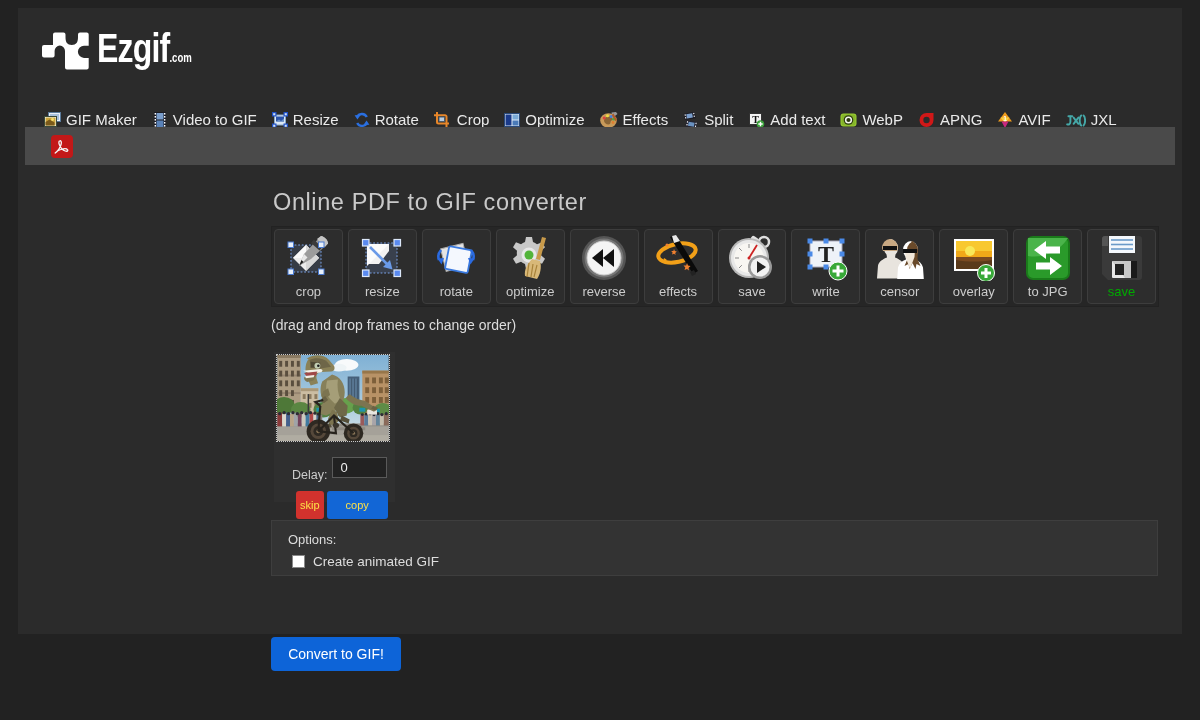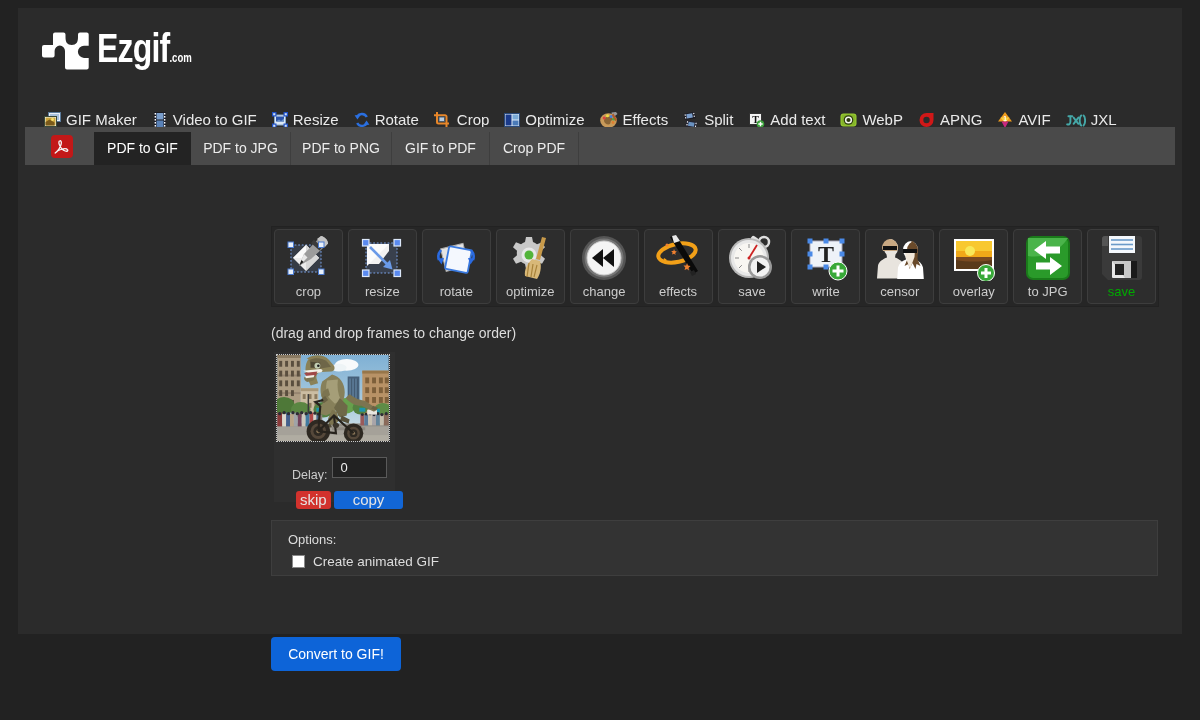--- a/index.html
+++ b/index.html
@@ -20,29 +20,29 @@
 #tabs { position:absolute; left:69px; bottom:0; display:flex; height:33px; }
 #tabs .tab { height:33px; line-height:33px; text-align:center; color:#ececec; font-size:14px; border-right:1px solid #3e3e3e; }
 #tabs .tab.act { background:#232323; color:#fff; border:none; }
 
 #h1 { position:absolute; left:255px; top:181px; font-size:23.5px; letter-spacing:0.6px; font-weight:400; color:#c9c9c9; }
 #toolbar { position:absolute; left:253px; top:218px; width:888px; height:81px; background:#262626; border:1px solid #222; display:flex; gap:5px; padding:2px; }
 .tbtn { width:69px; height:75px; background:#2d2d2d; border:1px solid #3d3d3d; border-radius:4px; display:flex; flex-direction:column; align-items:center; justify-content:flex-end; padding-bottom:5px; }
 .tbtn svg { margin-bottom:4px; }
 .tbtn .lbl { font-size:13px; color:#ccc; line-height:13px; }
 .tbtn .lbl.green { color:#0a0; }
-#dragtxt { position:absolute; left:253px; top:309px; font-size:14px; color:#ddd;margin-top:8px; }
+#dragtxt { position:absolute; left:253px; top:309px; font-size:14px; color:#ddd; }
 
 #frame { position:absolute; left:256px; top:344px; width:121px; height:150px; background:#2f2f2f; padding:2px; }
 #thumb { width:114px; height:88px; border:1px dotted #c8c8c8; display:block; }
 #delayrow { margin-top:11px; display:flex; align-items:center; gap:5px; padding-left:16px; }
 #delayrow .dl { color:#ccc; font-size:12.5px;margin-top:15px; }
 #delayinp { width:55px; height:21px; background:#222; border:1px solid #5a5a5a; color:#eee; font-size:13px; padding-left:7px; font-family:"Liberation Sans",sans-serif; }
 #fbtns { margin-top:9px; display:flex; gap:3px; padding-left:20px; }
-.fbtn { height:18px; border:none; border-radius:3px; color:#e5e5e5; font-size:15px; padding:0 4px; font-family:"Liberation Sans",sans-serif; line-height:18px; }
+.fbtn { height:28px; border:none; border-radius:3px; color:#fde047; font-size:11px; padding:0 4px; font-family:"Liberation Sans",sans-serif; line-height:18px; }
 #skip { background:#d2322d; }
 #copy { background:#1266d6; }
 
 #options { position:absolute; left:253px; top:512px; width:887px; height:56px; background:#333333; border:1px solid #3e3e3e; padding:11px 16px 4px 16px; }
 #options .t { color:#ddd; font-size:13px; }
 #optrow { margin-top:7px; display:flex; align-items:center; gap:8px; color:#ddd; font-size:13.5px; }
 #cb { width:13px; height:13px; background:#fff; border:1px solid #888; margin-left:4px; }
 #convert { position:absolute; left:253px; top:589px; width:130px; height:34px; background:#0d64d8; border:none; border-radius:4px; color:#fff; font-size:14px; font-family:"Liberation Sans",sans-serif;margin-top:40px; }
 </style>
 </head>
@@ -181,29 +181,23 @@
             <path d="M17.6,3.4 c2,1.6 2,8.6 0,10.2"></path>
           </g>
         </svg>JXL</span>
   </div>
 
   <div id="tabbar">
     <svg id="pdficon" width="22" height="23" viewBox="0 0 22 23">
         <rect width="22" height="23" rx="4" fill="#c21818"></rect>
         <path d="M4.2,18 c2.6,-2 5.2,-5.8 6,-9 c0.5,-2 -0.3,-3.4 -1.3,-3.2 c-1.2,0.2 -1.3,2 -0.5,4 c1,2.6 3.2,5.4 5.8,6.2 c1.9,0.6 3,-0.1 2.4,-1.1 c-0.7,-1.2 -4.2,-1.2 -6.8,-0.4 c-2.2,0.7 -4.4,2.3 -5.6,3.5 z" fill="none" stroke="#f4f4f4" stroke-width="1.3" stroke-linejoin="round"></path>
       </svg>
-    <div id="tabs">
-      <div class="tab act" style="width:97px">PDF to GIF</div>
-      <div class="tab" style="width:100px">PDF to JPG</div>
-      <div class="tab" style="width:101px">PDF to PNG</div>
-      <div class="tab" style="width:98px">GIF to PDF</div>
-      <div class="tab" style="width:89px">Crop PDF</div>
-    </div>
   </div>
 
+  <div id="h1">Online PDF to GIF converter</div>
 
   <div id="toolbar">
     <div class="tbtn">
         <svg width="48" height="46" viewBox="0 0 48 46">
           <rect x="7" y="10" width="30" height="27" fill="#363c46"></rect>
           <rect x="7" y="10" width="30" height="27" fill="none" stroke="#7aa2e8" stroke-dasharray="1.8 1.8"></rect>
           <path d="M9,23 L22,10 35,23 22,36 Z" fill="#ececec"></path>
           <path d="M9,23 L22,10 35,23 Z" fill="#fafafa"></path>
           <path d="M22,10 L35,23 22,36 Z" fill="#d8d8d8"></path>
           <path d="M37,1 c3.5,0.5 7,4 7,7.5 L27,24 l-12,7 5,-12 z" fill="#9c9c9c"></path>
@@ -267,21 +261,21 @@
       </div>
     <div class="tbtn">
         <svg width="46" height="46" viewBox="0 0 46 46">
           <circle cx="23" cy="23" r="22" fill="#555"></circle>
           <circle cx="23" cy="23" r="19.5" fill="#777"></circle>
           <circle cx="23" cy="23" r="17" fill="#f4f4f4"></circle>
           <circle cx="23" cy="23" r="17" fill="none" stroke="#ccc"></circle>
           <path d="M22,14 v18 L11,23 Z" fill="#111"></path>
           <path d="M33,14 v18 L22,23 Z" fill="#111"></path>
         </svg>
-        <span class="lbl">change</span>
+        <span class="lbl">reverse</span>
       </div>
     <div class="tbtn">
         <svg width="48" height="46" viewBox="0 0 48 46">
           <ellipse cx="23" cy="18" rx="19" ry="9" fill="none" stroke="#f2a018" stroke-width="4" transform="rotate(-12 23 18)"></ellipse>
           <path d="M16,2 l6,-2 22,36 -5,3 z" fill="#0a0a0a"></path>
           <path d="M18,1 l4,-1 4,6 -6,2 z" fill="#e8e8e8"></path>
           <path d="M40,35 l2,4 -4,2 -2,-4 z" fill="#222"></path>
           <path d="M10,23 l2.5,1.5 -0.5,3 -2.8,-1 z" fill="#f2a018"></path>
           <circle cx="13" cy="10" r="1.5" fill="#f08030"></circle>
           <path d="M33,28 l1,2.5 2.5,0.5 -2,2 0.5,2.5 -2,-1.5 -2.5,1 0.8,-2.5 -1.8,-2 2.7,0 z" fill="#f08030"></path>

